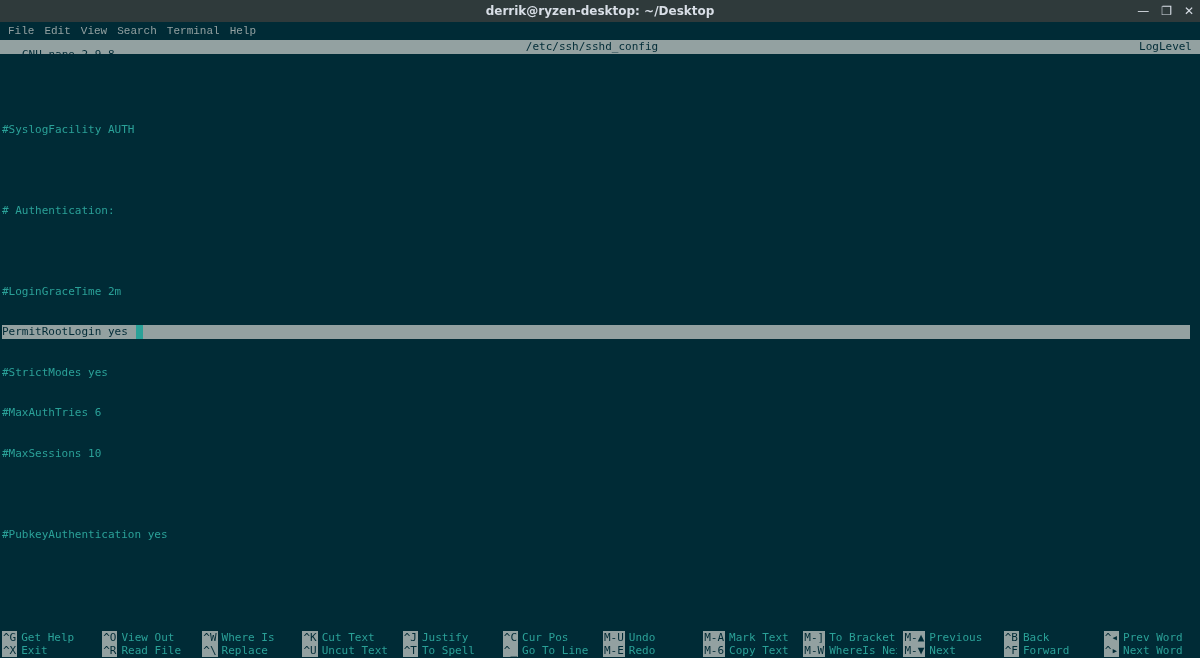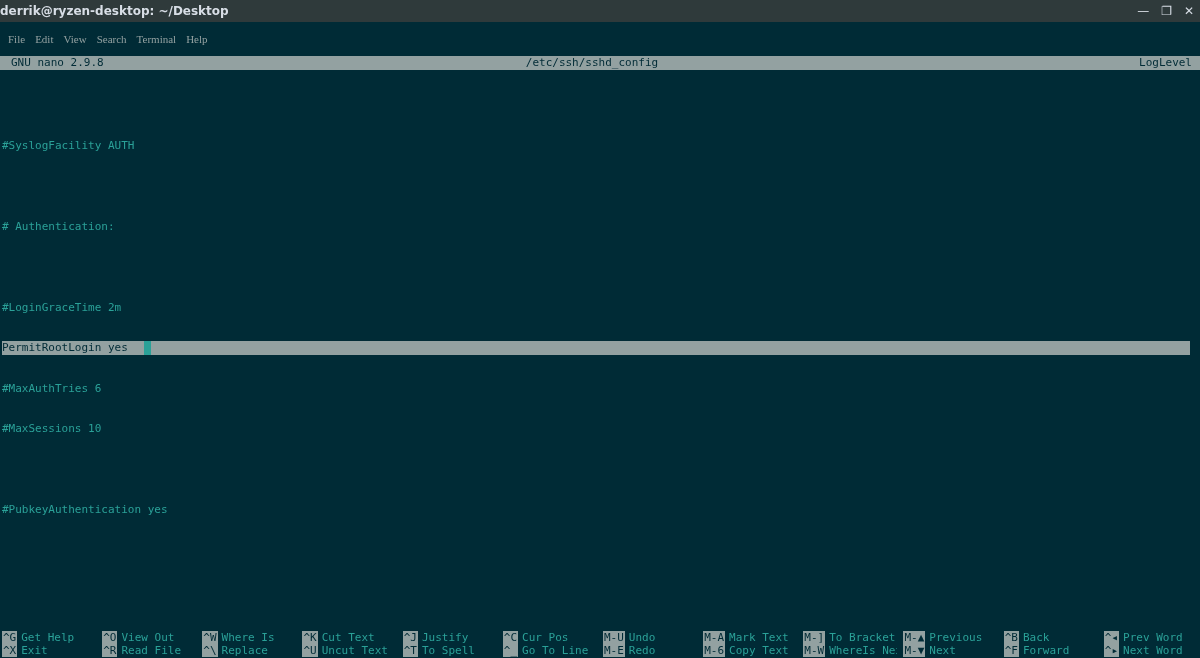--- a/index.html
+++ b/index.html
@@ -19,76 +19,76 @@
     color: #d8dee6;
     display: flex;
     align-items: center;
     position: relative;
     font-family: "DejaVu Sans", Arial, sans-serif;
     font-size: 12px;
   }
   .titlebar .title {
     position: absolute;
     left: 0; right: 0;
-    text-align: left;
+    text-align: center;
     font-weight: bold;
     pointer-events: none;
   }
   .win-controls {
     position: absolute;
     right: 6px;
     display: flex;
     gap: 12px;
   }
   .win-controls span {
     cursor: pointer;
     font-size: 12px;
     line-height: 1;
   }
   
   .menubar {
-    height: 34px;
+    height: 18px;
     background: #002b36;
     color: #93a1a1;
     display: flex;
     align-items: center;
     gap: 10px;
     padding: 0 8px;
-    font-family: Liberation Serif, serif;
+    font-family: Liberation Mono, monospace;
     font-size: 11px;
   }
   .menubar span { cursor: default; }
   
   .nano-header {
     height: 14px;
     line-height: 14px;
     background: #93a1a1;
     color: #002b36;
     display: flex;
     position: relative;
     font-weight: normal;
   }
-  .nano-header .left { padding-left: 11px; }
+  .nano-header .left { padding-left: 22px; margin-top: 8px; }
   .nano-header .center { position: absolute; left:0; right:16px; text-align: center; }
   .nano-header .right { position: absolute; right: 8px; }
   
   .editor {
     padding: 1px 2px 0 2px;
     line-height: 13.5px;
     white-space: pre;
   }
   .editor .line { height: 13.5px; }
   .hl-line {
     display: flex;
     height: 13.5px;
   }
   .hl-text {
     background: #93a1a1;
     color: #002b36;
-    padding-right: 16px;
+    padding-right: 8px;
   }
   .hl-cursor {
     background: #2aa198;
     width: 7px;
     height: 13.5px;
   }
   .hl-rest {
     background: #93a1a1;
     flex: 1;
     margin-right: 8px;
@@ -156,20 +156,21 @@
   <div class="line">#SyslogFacility AUTH</div>
   <div class="line"></div>
   <div class="line"># Authentication:</div>
   <div class="line"></div>
   <div class="line">#LoginGraceTime 2m</div>
   <div class="hl-line">
     <span class="hl-text">PermitRootLogin yes</span>
     <span class="hl-cursor"></span>
     <span class="hl-rest"></span>
   </div>
+  <div class="line">#StrictModes yes</div>
   <div class="line">#MaxAuthTries 6</div>
   <div class="line">#MaxSessions 10</div>
   <div class="line"></div>
   <div class="line">#PubkeyAuthentication yes</div>
   <div class="line"></div>
   
   
   
   
   

